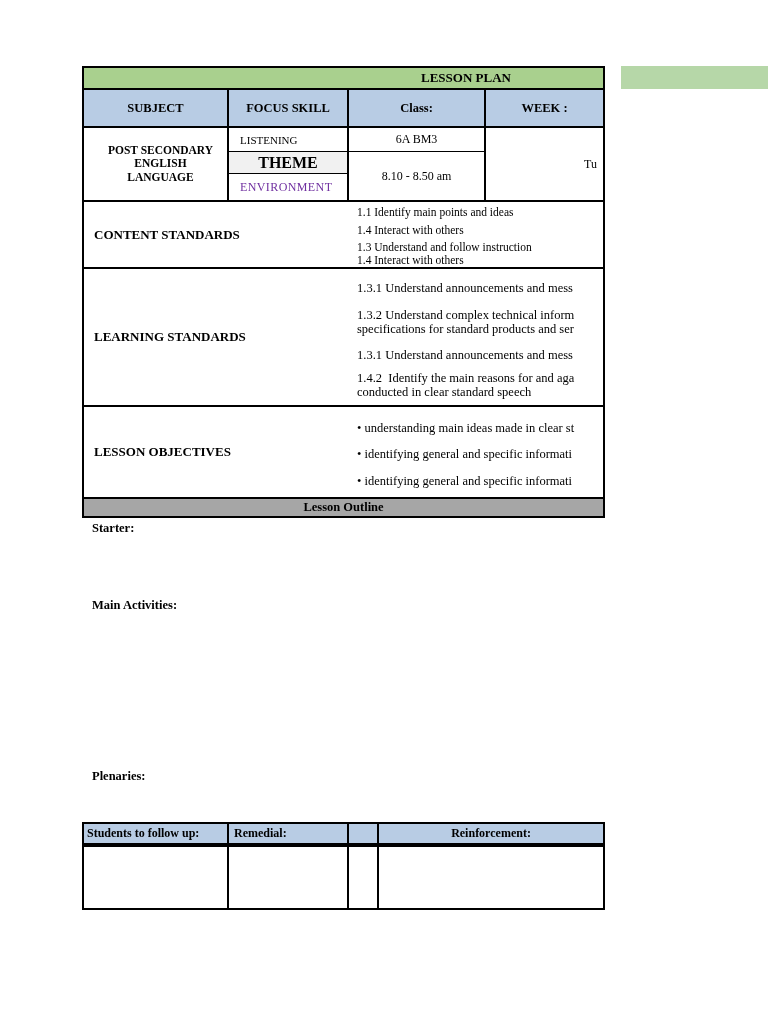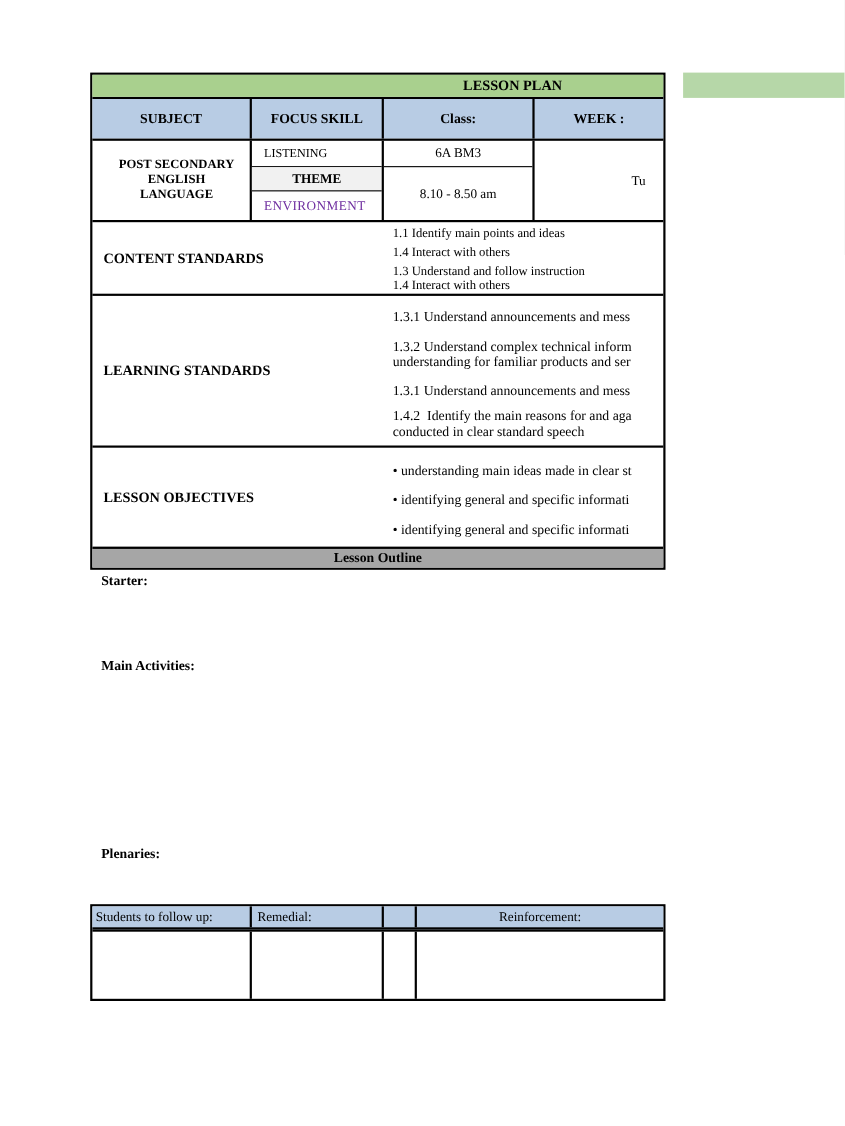--- a/index.html
+++ b/index.html
@@ -55,40 +55,40 @@
     display:flex; flex-direction:column; justify-content:center;
     padding-left:10px; font-weight:bold; font-size:11.5px; line-height:13.5px;
   }
   .focus-col { display:flex; flex-direction:column; }
   .sub-listening {
     height:24px; display:flex; align-items:center;
     padding-left:11px; font-size:11px; border-bottom:1px solid #000;
   }
   .sub-theme {
     height:22px; display:flex; align-items:center; justify-content:center;
-    font-weight:bold; font-size:12px; border-bottom:1px solid #000;
+    font-weight:bold; font-size:16px; border-bottom:1px solid #000;
     background:#f1f1f1;
   }
   .sub-environment {
     flex:1; display:flex; align-items:center;
     padding-left:11px; font-size:12px; letter-spacing:0.4px;
     color:var(--theme-purple,#7030a0);
   }
   .class-col { display:flex; flex-direction:column;justify-content:flex-end; }
   .class-top {
     height:24px; display:flex; align-items:center; justify-content:center;
     font-size:12px; border-bottom:1px solid #000;
   }
   .class-bottom {
     flex:1; display:flex; align-items:center; justify-content:center;
     font-size:12px;
   }
   .week-cell {
     display:flex; align-items:center; justify-content:flex-end;
-    padding-right:16px; font-size:12px; overflow:hidden;
+    padding-right:6px; font-size:12px; overflow:hidden;
   }
 
   .std-row .label-col {
     width:263px; display:flex; align-items:center;
     padding-left:10px; font-weight:bold; font-size:13px; white-space:pre;
   }
   .std-row .content-col {
     flex:1; overflow:hidden; padding-left:10px;
   }
   .cs-row { height:67px; }
@@ -126,21 +126,21 @@
     position:absolute; left:82px; top:822px; width:523px;
     border:2px solid #000; background:#fff;
   }
   .b-header { height:21px; border-bottom:2px solid #000; background:var(--header-blue,#b8cce4); }
   .b-body   { height:63px; }
   .bcell { display:flex; align-items:center; font-size:12px; overflow:hidden; white-space:pre; }
   .b1 { width:143px; padding-left:3px; }
   .b2 { width:120px; padding-left:5px; }
   .b3 { width:30px; }
   .b4 { flex:1; }
-  .b-header .bcell { font-weight:normal; }
+  .b-header .bcell { font-weight:bold; }
   .b-header .b4 { justify-content:center; }
 </style>
 </head>
 <body>
 
 <div class="page">
 
   <div class="strip-green"></div>
 
   <div class="main-table">
@@ -182,21 +182,21 @@
         <div class="cs-line mt4">1.3 Understand and follow instruction</div>
         <div class="cs-line">1.4 Interact with others</div>
       </div>
     </div>
 
     <div class="row std-row ls-row">
       <div class="label-col">LEARNING STANDARDS</div>
       <div class="content-col">
         <div class="tline">1.3.1 Understand announcements and mess</div>
         <div class="tline mt13">1.3.2 Understand complex technical inform</div>
-        <div class="tline">understanding for familiar products and ser</div>
+        <div class="tline">specifications for standard products and ser</div>
         <div class="tline mt12">1.3.1 Understand announcements and mess</div>
         <div class="tline mt9">1.4.2  Identify the main reasons for and aga</div>
         <div class="tline">conducted in clear standard speech</div>
       </div>
     </div>
 
     <div class="row std-row obj-row">
       <div class="label-col">LESSON OBJECTIVES</div>
       <div class="content-col">
         <div class="tline">• understanding main ideas made in clear st</div>

